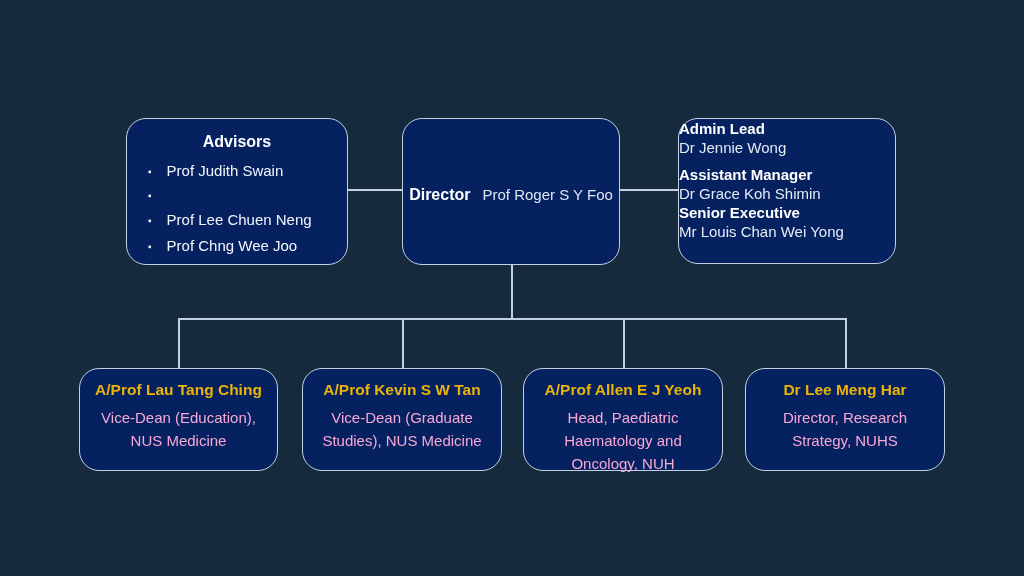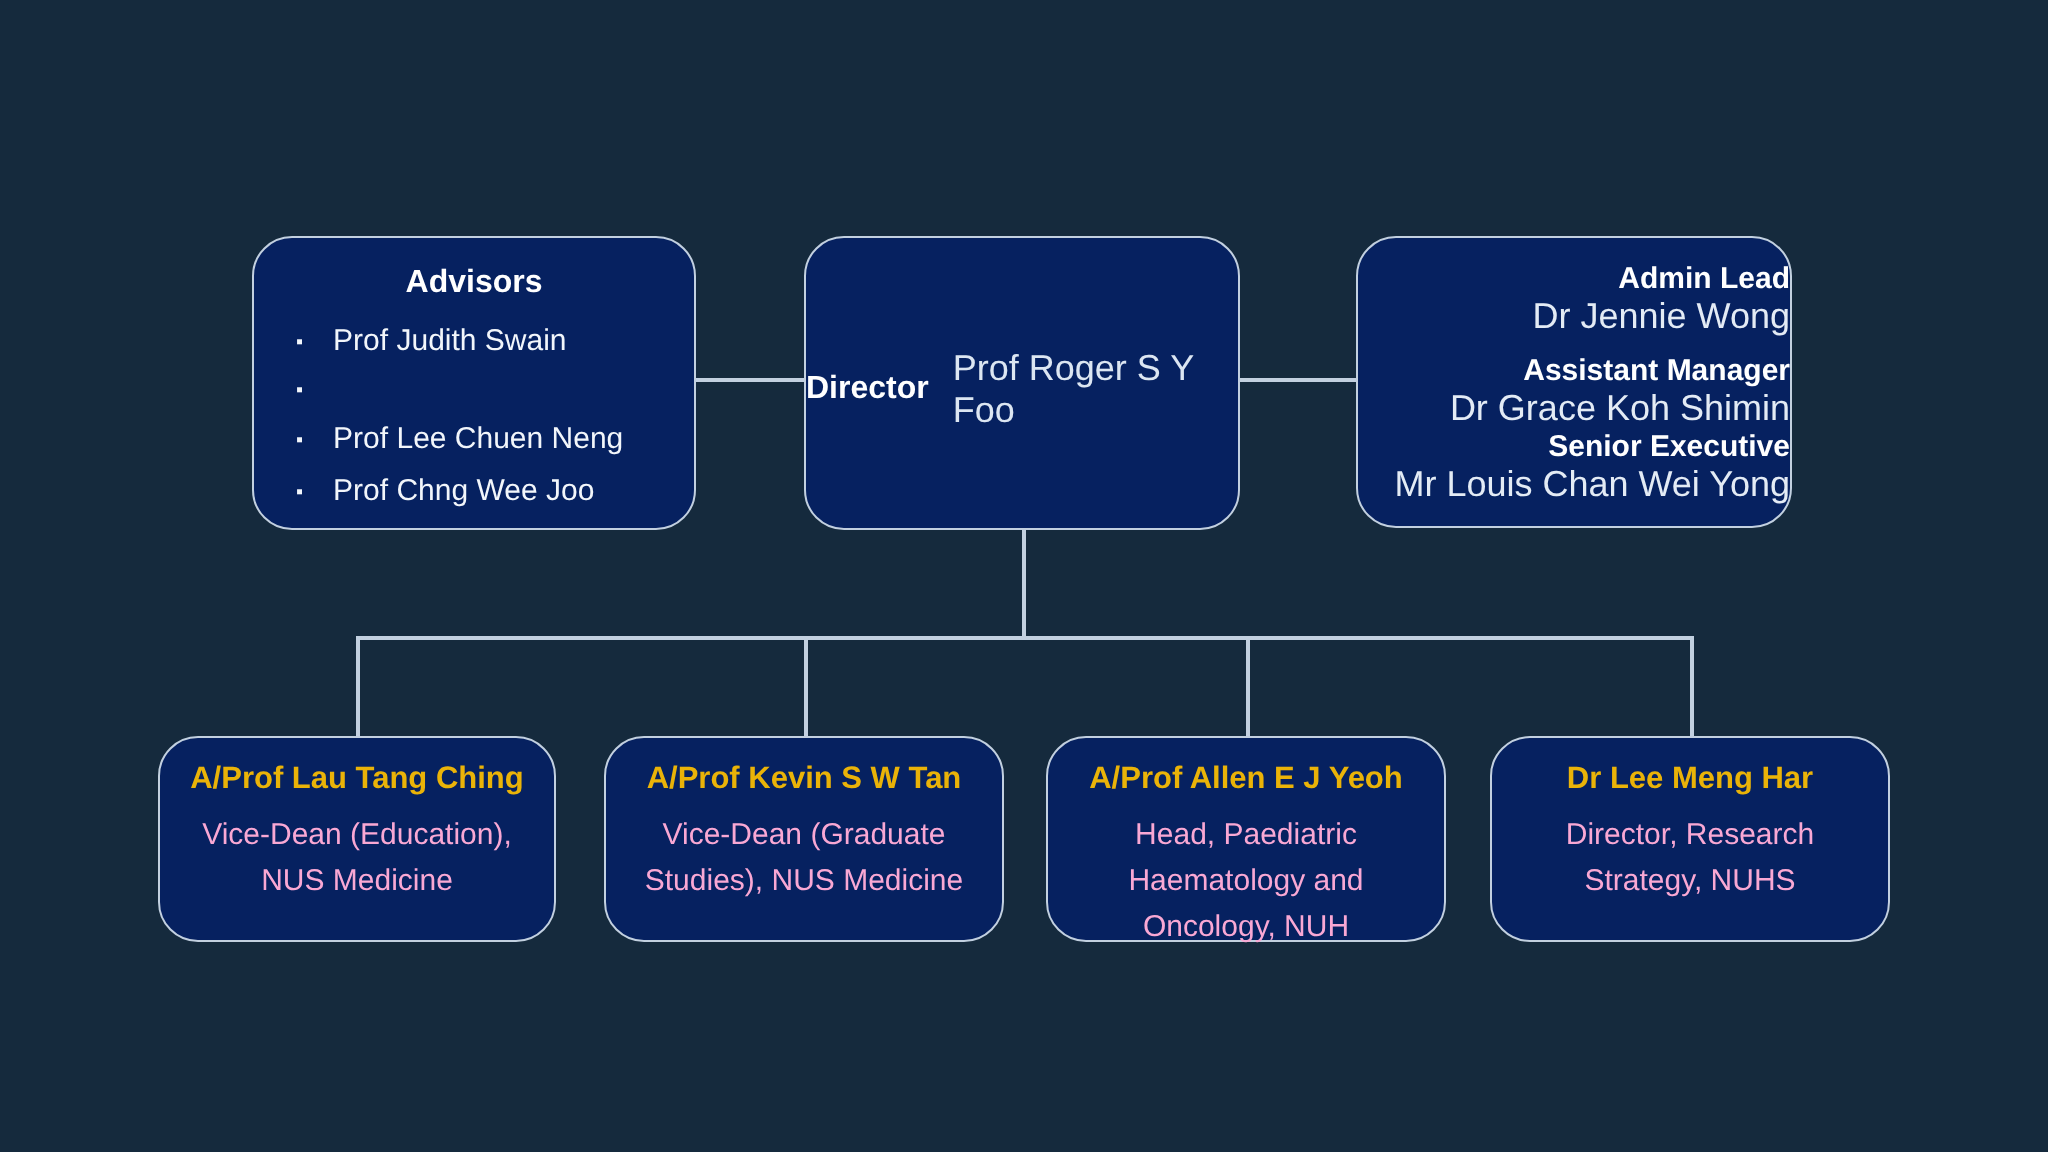--- a/index.html
+++ b/index.html
@@ -23,21 +23,21 @@
   .connector.h { height: 1.5px; }
   .connector.v { width: 1.5px; }
 
   .node-title {
     font-weight: bold;
     font-size: 16px;
     color: #ffffff;
     text-align: center;
     line-height: 20px;
   }
-  .body-text { color: #dce6f2; font-size: 18px; }
+  .body-text { color: #dce6f2; font-size: 15px; }
 
   
   .advisors-title { margin-top: 13px; }
   .advisors-list {
     list-style: none;
     margin: 7px 0 0 0;
     padding: 0 10px 0 21px;
   }
   .advisors-list li {
     display: flex;
@@ -58,23 +58,23 @@
   .director-box {
     display: flex;
     flex-direction: row;
     align-items: center;
     justify-content: center;
     gap: 12px;
     padding-top: 6px;
   }
 
   
-  .admin-box { padding-top: 11px; text-align: right; }
+  .admin-box { text-align: left; }
   .admin-role-title { font-weight: bold; font-size: 15px; line-height: 19px; color: #ffffff; }
-  .admin-role-name { font-size: 18px; line-height: 19px; color: #e3ebf5; }
+  .admin-role-name { font-size: 15px; line-height: 19px; color: #e3ebf5; }
   .admin-gap { margin-top: 8px; }
 
   
   .report-box { padding: 10px 13px 0 13px; text-align: center; }
   .report-name { font-weight: bold; font-size: 15.5px; line-height: 21px; color: #eab308; }
   .report-role { margin-top: 6px; font-size: 15px; line-height: 23px; color: #f9a8d4; }
 </style>
 </head>
 <body>
 

